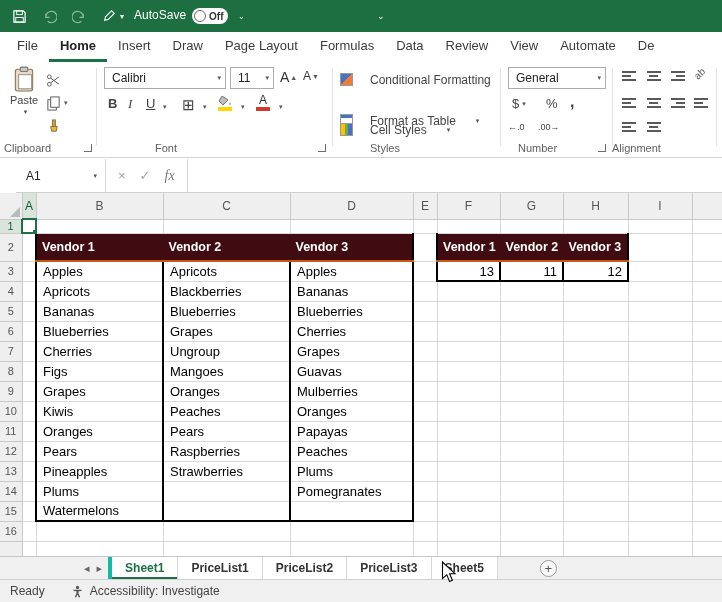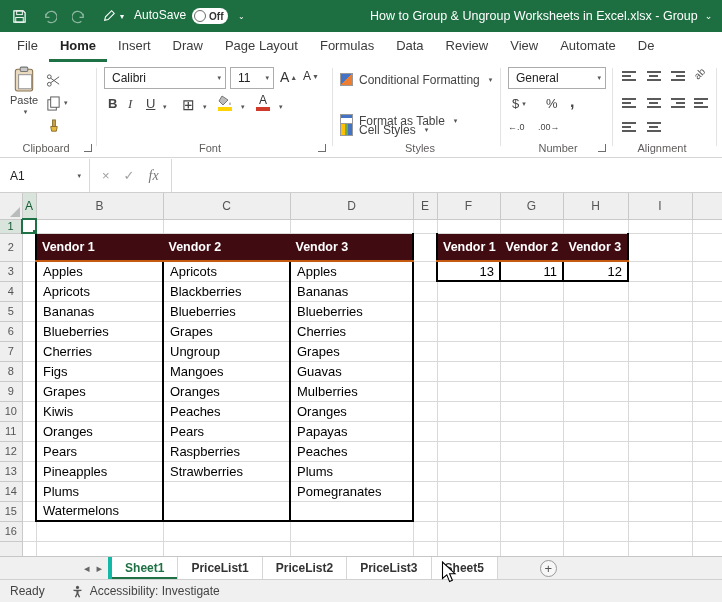--- a/index.html
+++ b/index.html
@@ -21,40 +21,40 @@
   .toggle-state { font-size:10px; color:#333; margin-left:3px;font-weight:bold; }
   .doc-title { position:absolute; left:370px; top:0; height:32px; display:flex; align-items:center; font-size:12.5px; color:#fff; white-space:nowrap; }
   .doc-title .tb-chev { margin-left:7px; font-size:9px; }
   
   .tabsrow { position:absolute; top:32px; left:0; right:0; height:30px; background:#fff; display:flex; align-items:stretch; padding-left:6px; overflow:hidden; }
   .rtab { padding:0 11px; font-size:13px; color:#3c3c3c; display:flex; align-items:center; white-space:nowrap; border-bottom:3px solid transparent; }
   .rtab.active { color:#232323; font-weight:700; border-bottom:3px solid #1E7145; }
   
   .ribbon { position:absolute; top:62px; left:0; right:0; height:96px; background:#fff; border-bottom:1px solid #D5D5D5; overflow:hidden; }
   .ribbon .vsep { position:absolute; top:6px; height:78px; width:1px; background:#E3E3E3; }
-  .glabel { position:absolute; top:80px; font-size:11px; color:#605E5C; text-align:center; white-space:nowrap; }
+  .glabel { position:absolute; top:80px; font-size:11px; color:#605E5C; text-align:left; white-space:nowrap; }
   .lnch { position:absolute; top:82px; width:8px; height:8px; border-right:1px solid #6e6e6e; border-bottom:1px solid #6e6e6e; }
   .chev { font-size:7px; color:#555; margin-left:3px; }
   .paste { position:absolute; left:6px; top:4px; width:36px; height:74px; display:flex; flex-direction:column; align-items:center; justify-content:flex-start; gap:2px; }
   .pl { font-size:11px; color:#444; }
   .sbtn { position:absolute; width:26px; height:20px; background:transparent; border:none; display:flex; align-items:center; justify-content:flex-start; }
   .combo { position:absolute; height:22px; border:1px solid #ACACAC; background:#fff; display:flex; align-items:center; padding:0 4px 0 7px; font-size:12px; color:#222; justify-content:space-between; }
   .ghost { position:absolute; background:transparent; border:none; font-size:13px; color:#444; display:flex; align-items:center; }
   .fmt-letter { font-size:14px; color:#333; }
   .colorbar { display:block; width:14px; height:4px; margin-top:1px; }
-  .stybtn { position:absolute; left:340px; height:21px; background:transparent; border:none; display:flex; align-items:center; gap:6px; font-size:12px; color:#444; white-space:nowrap; }
+  .stybtn { position:absolute; left:340px; height:21px; background:transparent; border:none; display:flex; align-items:center; gap:17px; font-size:12px; color:#444; white-space:nowrap; }
   .sicon { width:13px; height:13px; display:inline-block; border:1px solid #999; }
   .bars { position:absolute; width:15px; height:13px; display:flex; flex-direction:column; justify-content:center; gap:2px; }
   .bars i { display:block; height:2px; background:#5a5a5a; }
   .bars.left i:nth-child(2){ width:9px; } .bars.left i:nth-child(odd){ width:14px; }
   .bars.center { align-items:center; } .bars.center i:nth-child(2){ width:9px; } .bars.center i:nth-child(odd){ width:14px; }
   .bars.right { align-items:flex-end; } .bars.right i:nth-child(2){ width:9px; } .bars.right i:nth-child(odd){ width:14px; }
   .decbtn { position:absolute; font-size:9px; color:#444; background:transparent; border:none; }
   
-  .fbar { position:absolute; top:159px; left:0; right:0; height:34px; background:#fff; border-bottom:1px solid #CFCFCF; display:flex; align-items:stretch; }
+  .fbar { position:absolute; top:159px; left:16px; right:0; height:34px; background:#fff; border-bottom:1px solid #CFCFCF; display:flex; align-items:stretch; }
   .namebox { width:90px; border-right:1px solid #D8D8D8; display:flex; align-items:center; justify-content:space-between; padding:0 8px 0 10px; font-size:12px; color:#222; }
   .fxbtns { display:flex; align-items:center; gap:14px; padding:0 12px; border-right:1px solid #D8D8D8; color:#A0A0A0; font-size:13px; }
   .fx { font-family:"Liberation Serif", serif; font-style:italic; color:#777; font-size:14px; }
   .finput { flex:1; background:#fff; }
   
   .grid { position:absolute; top:193px; left:0; width:722px; height:363px; overflow:hidden; background:#fff; }
   table.sheet { border-collapse:collapse; table-layout:fixed; width:722px; }
   .sheet th, .sheet td { padding:0; overflow:hidden; white-space:nowrap; vertical-align:middle; }
   th.colh, th.rowh, th.corner { background:#EFEFEF; border-right:1px solid #C9C9C9; border-bottom:1px solid #C9C9C9; font-weight:400; font-size:12px; color:#555; }
   th.rowh { font-size:11px; }
@@ -115,21 +115,20 @@
     <span class="tb-chev">▾</span>
     <div class="autosave">
       <span class="autosave-label">AutoSave</span>
       <span class="toggle">
         <span class="knob"></span>
         <span class="toggle-state">Off</span>
       </span>
     </div>
     <span class="tb-chev" style="margin-left:10px">⌄</span>
     <div class="doc-title">
-      <span>How to Group &amp; Ungroup Worksheets in Excel.xlsx - Group</span>
       <span class="tb-chev">⌄</span>
     </div>
   </div>
 
   <div class="tabsrow">
     <span class="rtab">File</span>
     <span class="rtab active">Home</span>
     <span class="rtab">Insert</span>
     <span class="rtab">Draw</span>
     <span class="rtab">Page Layout</span>

